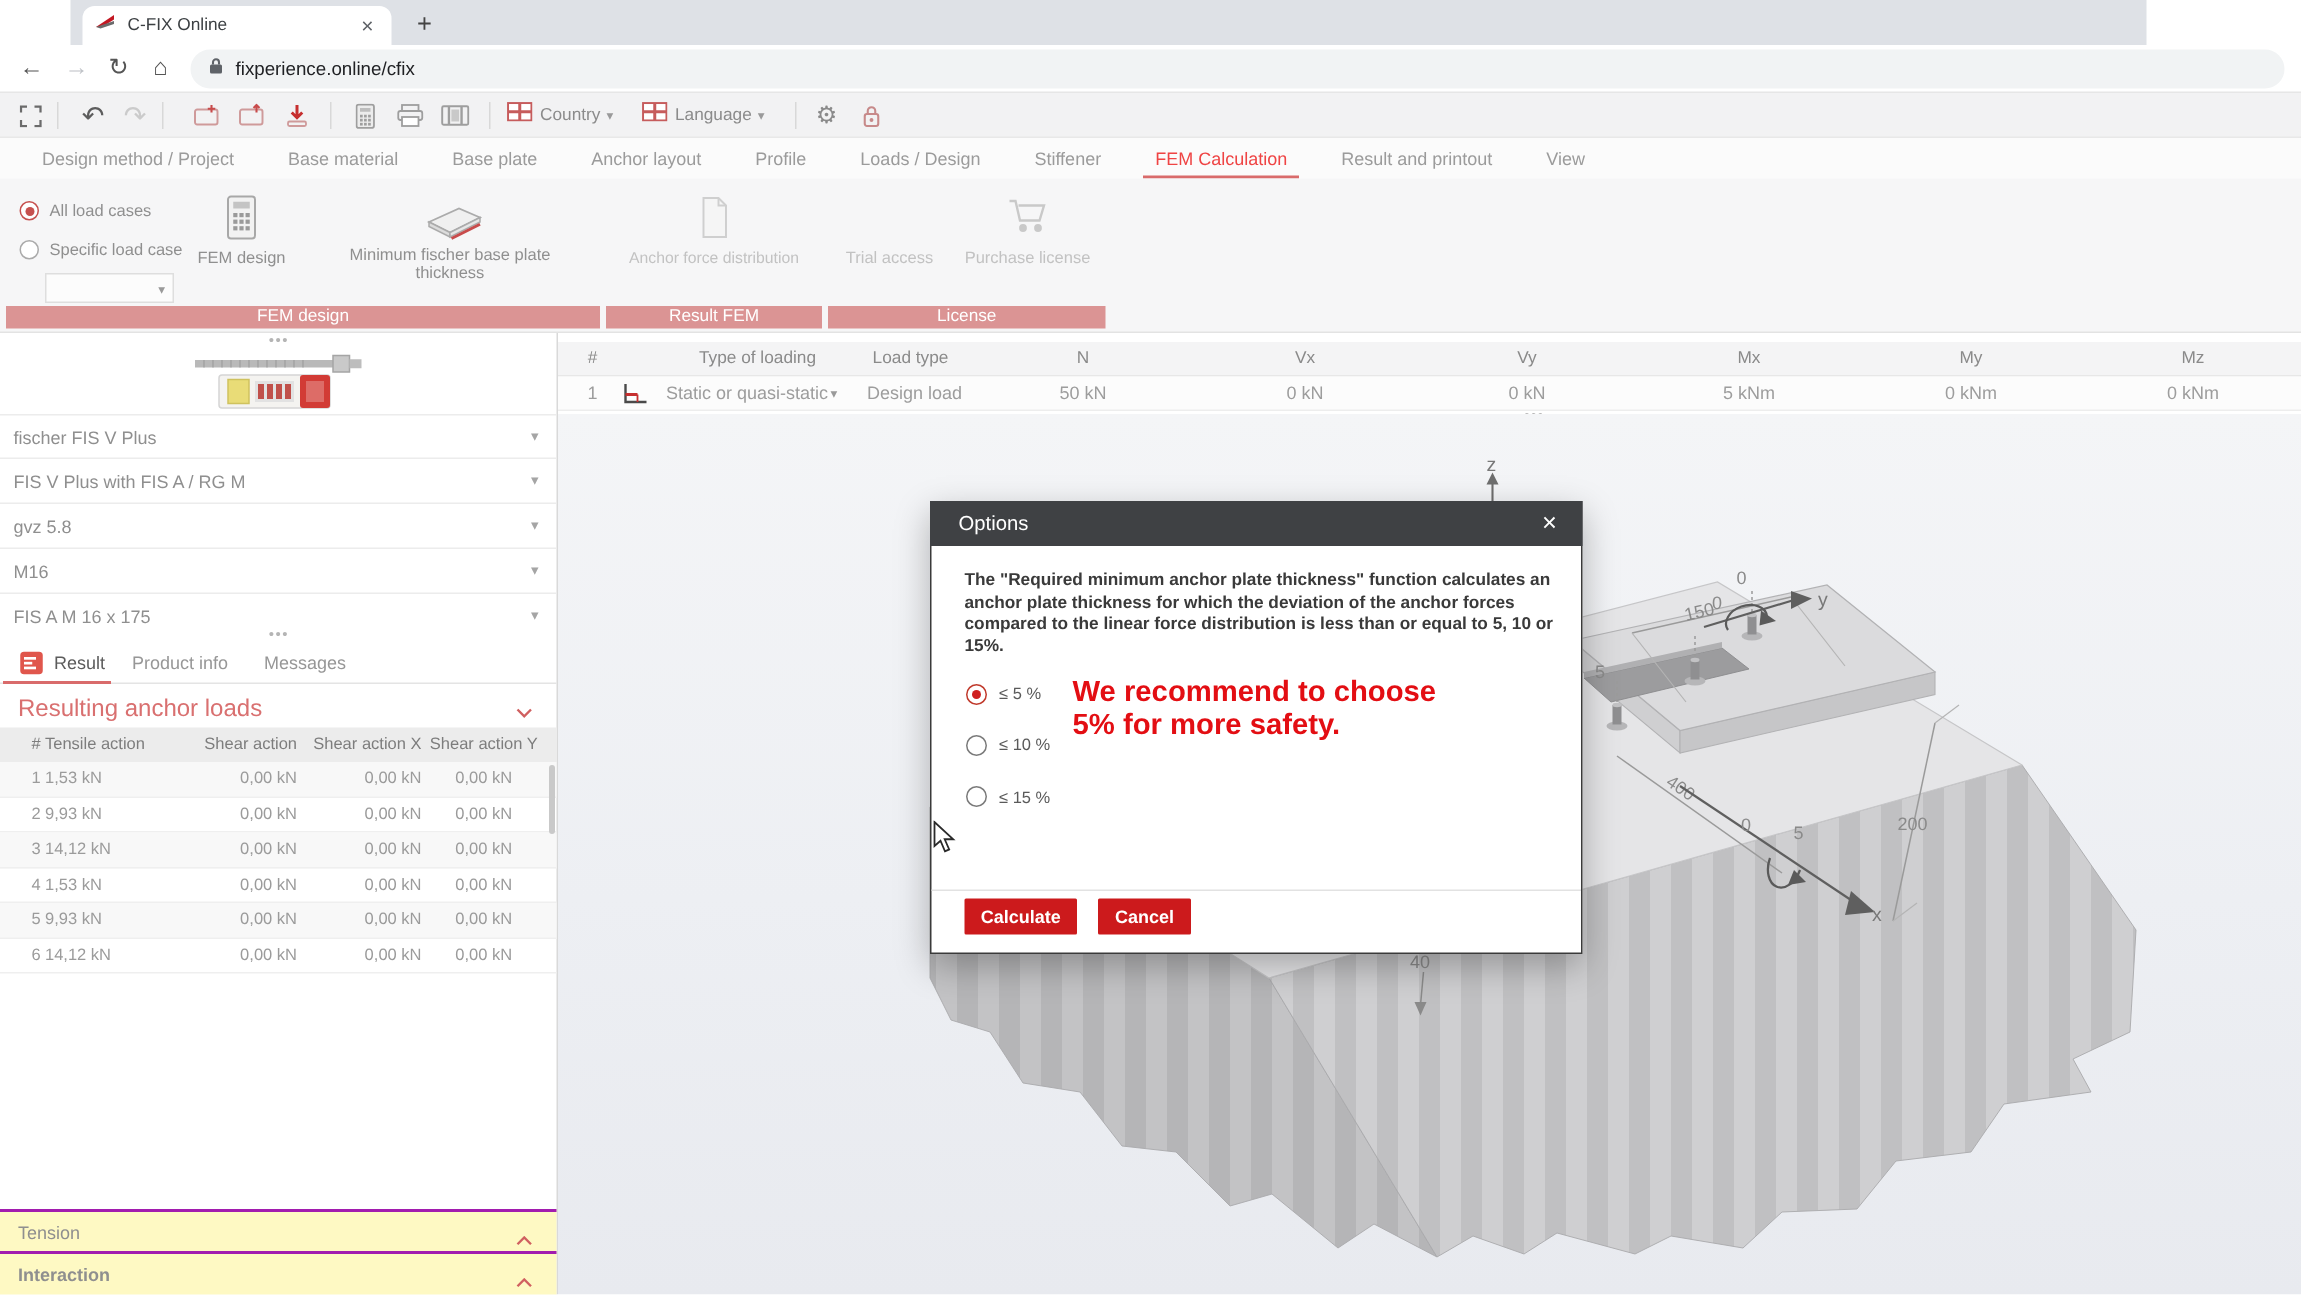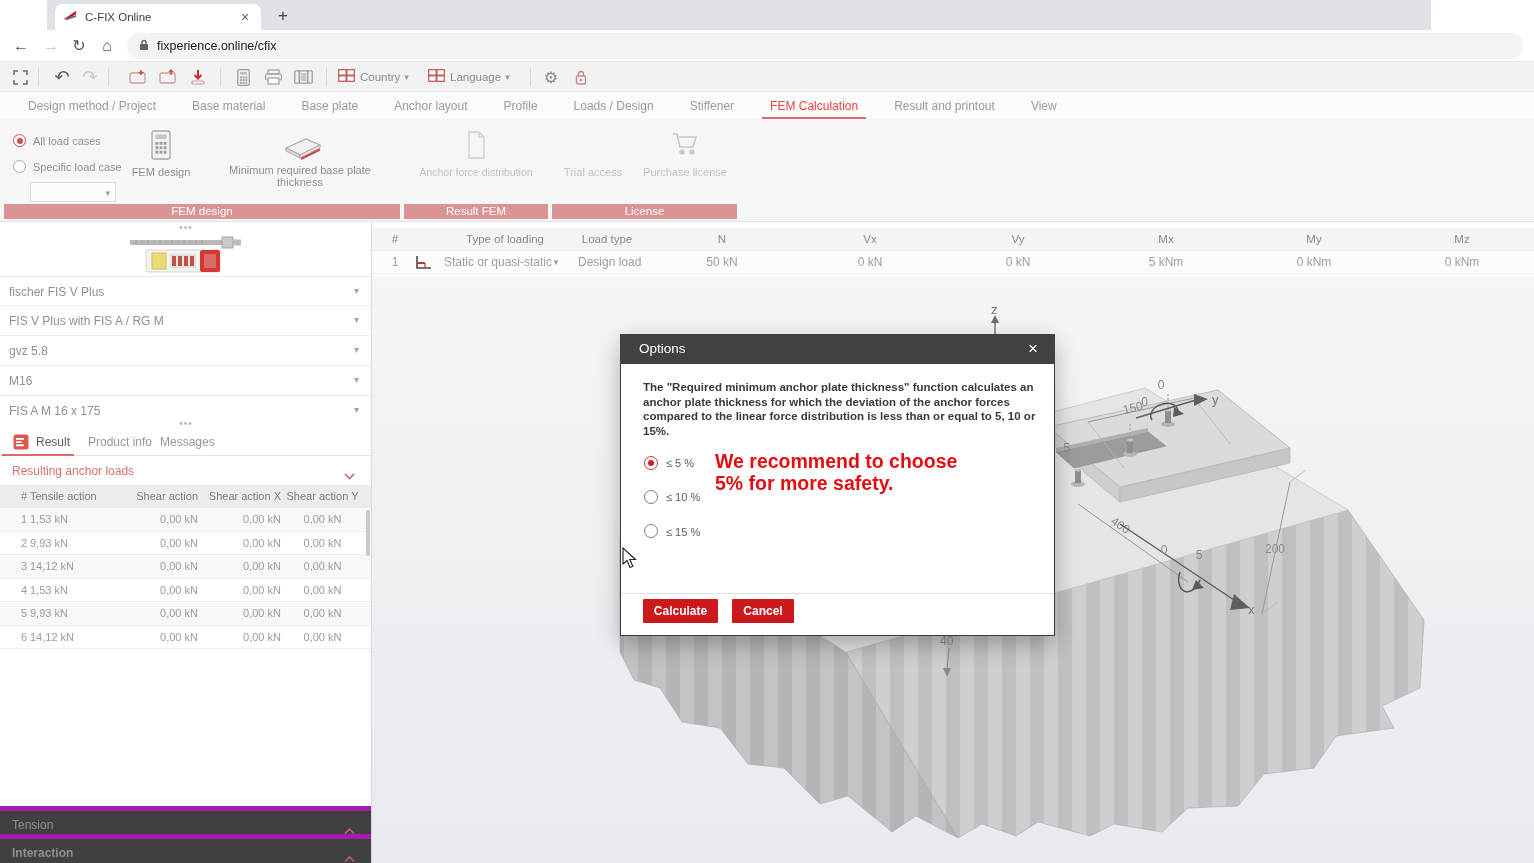--- a/index.html
+++ b/index.html
@@ -49,32 +49,32 @@
   #sidebar { left:0; top:222px; width:372px; height:641px; background:#fff; border-right:1px solid #d9d9d9; }
   .dots { position:absolute; color:#b5b5b5; font-size:10px; letter-spacing:1px; transform:translateX(-50%); }
   .sel-row { position:absolute; left:0; width:371px; height:30px; border-bottom:1px solid #ececec; }
   .sel-row .lbl { position:absolute; left:9px; top:8px; font-size:12px; color:#8f8f8f; }
   .sel-row .car { position:absolute; right:12px; top:8px; font-size:10px; color:#a5a5a5; }
   #stabs { position:absolute; left:0; top:206px; width:371px; height:28px; border-bottom:1px solid #e4e4e4; }
   .stab { position:absolute; top:0; height:28px; font-size:12px; color:#979797; display:flex; align-items:center; }
   .stab.active { color:#5c5c5c; }
   #stab-underline { position:absolute; left:2px; top:232px; width:72px; height:2px; background:#d96b6b; }
   #section-hdr { position:absolute; left:0; top:234px; width:371px; height:29px; }
-  #section-hdr .t { position:absolute; left:12px; top:8px; font-size:12px; color:#d97070; }
+  #section-hdr .t { position:absolute; left:12px; top:8px; font-size:16px; color:#d97070; }
   .thead { position:absolute; left:0; width:371px; height:23px; background:#ececec; }
   .trow { position:absolute; left:0; width:371px; height:23.5px; border-bottom:1px solid #efefef; }
   .trow.odd { background:#f8f8f8; }
   .tc { position:absolute; top:5px; font-size:11px; color:#9b9b9b; }
   .thead .tc { color:#7d7d7d; top:5px; }
   .c1 { left:14px; width:20px; text-align:center; }
   .c2 { left:30px; width:88px; }
   .c3 { left:120px; width:78px; text-align:right; }
   .c4 { left:200px; width:81px; text-align:right; }
   .c5 { left:283px; width:79px; text-align:center; }
-  .collapse-row { position:absolute; left:0; width:371px; height:28px; border-top:5px solid #a21caf; background:#404040; }
+  .collapse-row { position:absolute; left:0; width:371px; height:28px; border-top:2px solid #a21caf; background:#fef9c3; }
   .collapse-row .lbl { position:absolute; left:12px; top:7px; font-size:12px; color:#8f8f8f; }
   .chev { position:absolute; right:16px; top:10px; }
   #side-scroll { position:absolute; left:366px; top:288px; width:4px; height:46px; background:#c9c9c9; border-radius:2px; }
 
   
   #loads { left:372px; top:222px; width:1162px; height:54px; background:#fff; }
   #loads-head { position:absolute; left:0; top:6px; width:1162px; height:23px; background:#f4f4f5; border-bottom:1px solid #e7e7e7; }
   #loads-row { position:absolute; left:0; top:29px; width:1162px; height:23px; background:#fcfcfc; border-bottom:1px solid #ededed; }
   .lh { position:absolute; top:5px; font-size:11.5px; color:#8a8a8a; transform:translateX(-50%); white-space:nowrap; }
   .lv { position:absolute; top:4px; font-size:12px; color:#9d9d9d; transform:translateX(-50%); white-space:nowrap; }
@@ -274,21 +274,21 @@
       </span>
       <span class="rbtn-lbl" style="left:157px;top:44px;">FEM design</span>
       <span class="abs" style="left:274px;top:14px;">
         <svg width="46" height="26" viewBox="0 0 46 26">
             <polygon points="8,12 28,3 42,9 22,19" fill="#f0f0f0" stroke="#ababab" stroke-width="1.2"></polygon>
             <polygon points="8,12 22,19 22,22 8,15" fill="#dcdcdc" stroke="#ababab" stroke-width="1"></polygon>
             <polygon points="22,19 42,9 42,12 22,22" fill="#e6e6e6" stroke="#ababab" stroke-width="1"></polygon>
             <path d="M23,23 L42,13.5" stroke="#c84b4b" stroke-width="2" fill="none"></path>
           </svg>
       </span>
-      <span class="rbtn-lbl" style="left:296px;top:42px;width:170px;white-space:normal;">Minimum required base plate thickness</span>
+      <span class="rbtn-lbl" style="left:296px;top:42px;width:170px;white-space:normal;">Minimum fischer base plate thickness</span>
       <div class="band">FEM design</div>
     </div>
     <div class="group" style="left:552px;width:185px;">
       <span class="rbtn-lbl dis" style="left:41px;top:44px;">Trial access</span>
       <span class="abs" style="left:119px;top:8px;">
         <svg width="28" height="28" viewBox="0 0 28 28" stroke="#c9c9c9" fill="none" stroke-width="1.6">
             <path d="M2,4 h4 l3,13 h13 l3,-10 H8"></path>
             <circle cx="11" cy="22" r="1.8" fill="#c9c9c9"></circle>
             <circle cx="21" cy="22" r="1.8" fill="#c9c9c9"></circle>
           </svg>
@@ -357,21 +357,21 @@
       <span class="abs" style="left:13px;top:6px;">
         <svg width="16" height="16" viewBox="0 0 16 16">
             <rect x="0.5" y="0.5" width="15" height="15" rx="2.5" fill="#e0564c"></rect>
             <rect x="3" y="4" width="8" height="1.8" fill="#fff"></rect>
             <rect x="3" y="7.2" width="5.5" height="1.8" fill="#fff"></rect>
             <rect x="3" y="10.4" width="8" height="1.8" fill="#fff"></rect>
           </svg>
       </span>
       <span class="stab active" style="left:36px;">Result</span>
       <span class="stab" style="left:88px;">Product info</span>
-      <span class="stab" style="left:160px;">Messages</span>
+      <span class="stab" style="left:176px;">Messages</span>
     </div>
     <div id="stab-underline"></div>
 
     <div id="section-hdr">
       <span class="t">Resulting anchor loads</span>
       <span class="chev" style="top:10px;">
         <svg width="11" height="7" viewBox="0 0 11 7">
             <polyline points="1,1 5.5,5.5 10,1" fill="none" stroke="#d06060" stroke-width="1.6"></polyline>
           </svg>
       </span>

